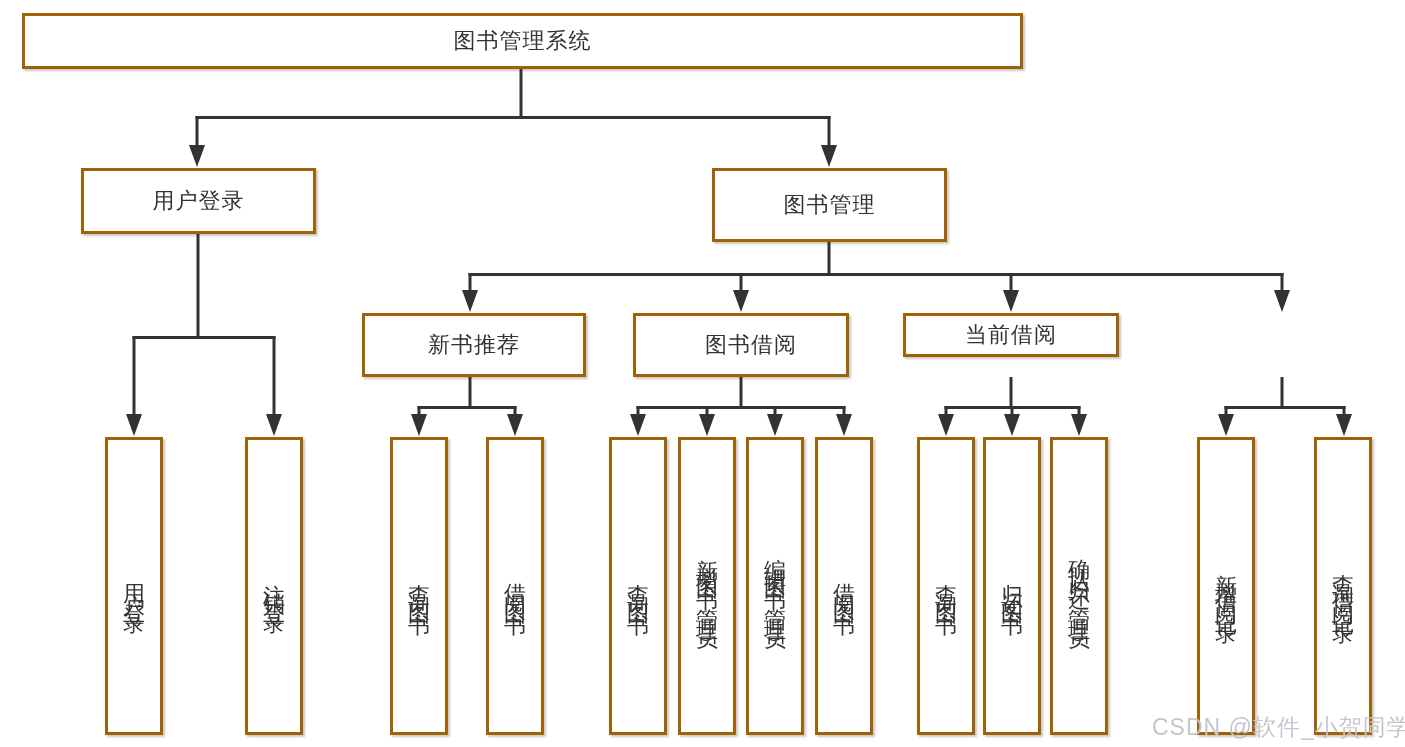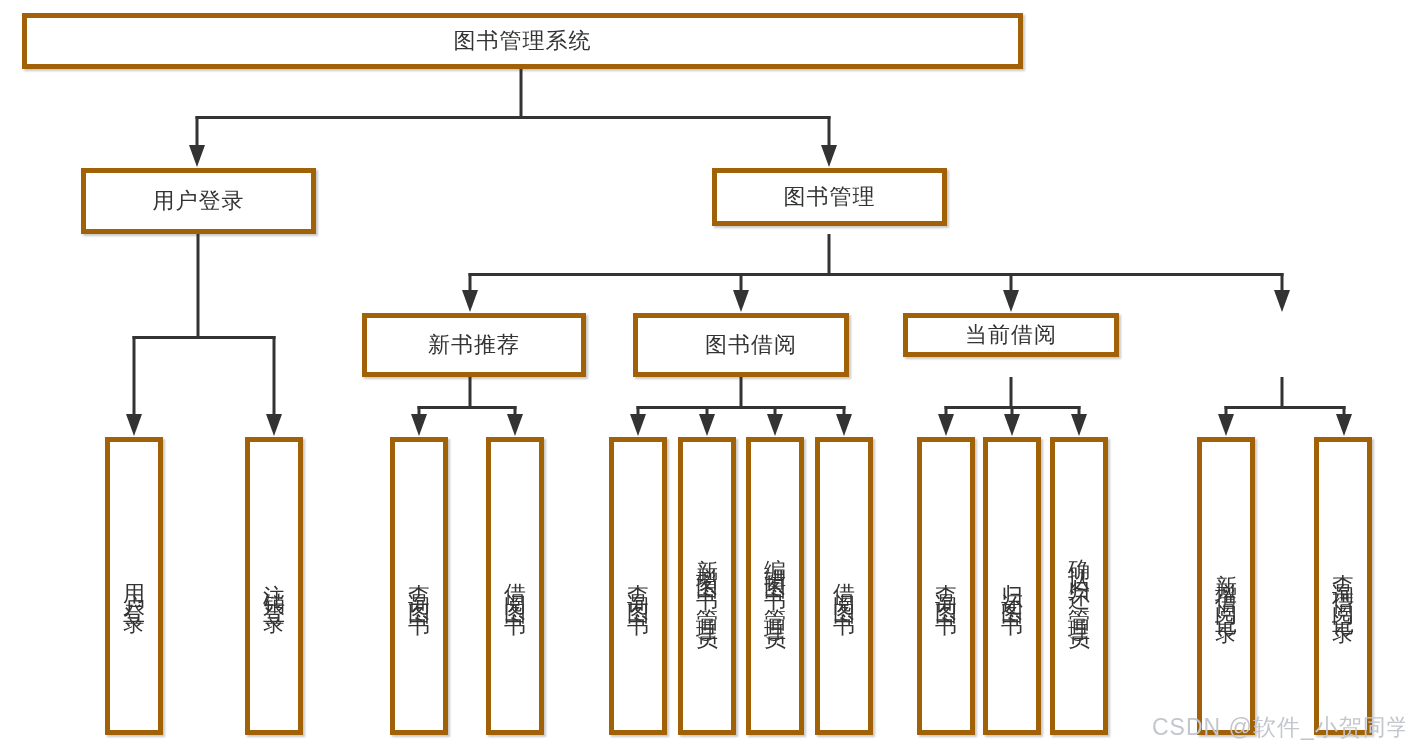--- a/index.html
+++ b/index.html
@@ -14,21 +14,21 @@
   #connectors {
     position: absolute;
     left: 0; top: 0;
     width: 1405px; height: 747px;
     z-index: 1;
   }
   .node {
     position: absolute;
     box-sizing: border-box;
     background: #ffffff;
-    border: 5px solid #a16207;
+    border: 3px solid #a16207;
     color: #333333;
     display: flex;
     align-items: center;
     justify-content: center;
     z-index: 2;
     box-shadow: 2px 2px 2px rgba(60,60,60,0.28);
   }
   .h-node {
     font-size: 22px;
     letter-spacing: 1px;
@@ -120,21 +120,21 @@
       <polygon points="1012,436 1004,414 1020,414"></polygon>
       <polygon points="1079,436 1071,414 1087,414"></polygon>
       <polygon points="1226,436 1218,414 1234,414"></polygon>
       <polygon points="1344,436 1336,414 1352,414"></polygon>
     </g>
   </svg>
 
   <div class="node h-node" style="left:22px; top:13px; width:1001px; height:56px;">图书管理系统</div>
 
   <div class="node h-node" style="left:81px; top:168px; width:235px; height:66px;">用户登录</div>
-  <div class="node h-node" style="left:712px; top:168px; width:235px; height:58px;">图书管理</div>
+  <div class="node h-node" style="left:712px; top:168px; width:235px; height:74px;">图书管理</div>
 
   <div class="node h-node" style="left:362px; top:313px; width:224px; height:64px;">新书推荐</div>
   <div class="node h-node" style="left:633px; top:313px; width:216px; height:64px;padding-left:20px;">图书借阅</div>
   <div class="node h-node" style="left:903px; top:313px; width:216px; height:44px;">当前借阅</div>
 
   <div class="node v-node" style="left:105px;">用户登录</div>
   <div class="node v-node" style="left:245px;">注销登录</div>
 
   <div class="node v-node" style="left:390px;">查询图书</div>
   <div class="node v-node" style="left:486px;">借阅图书</div>

